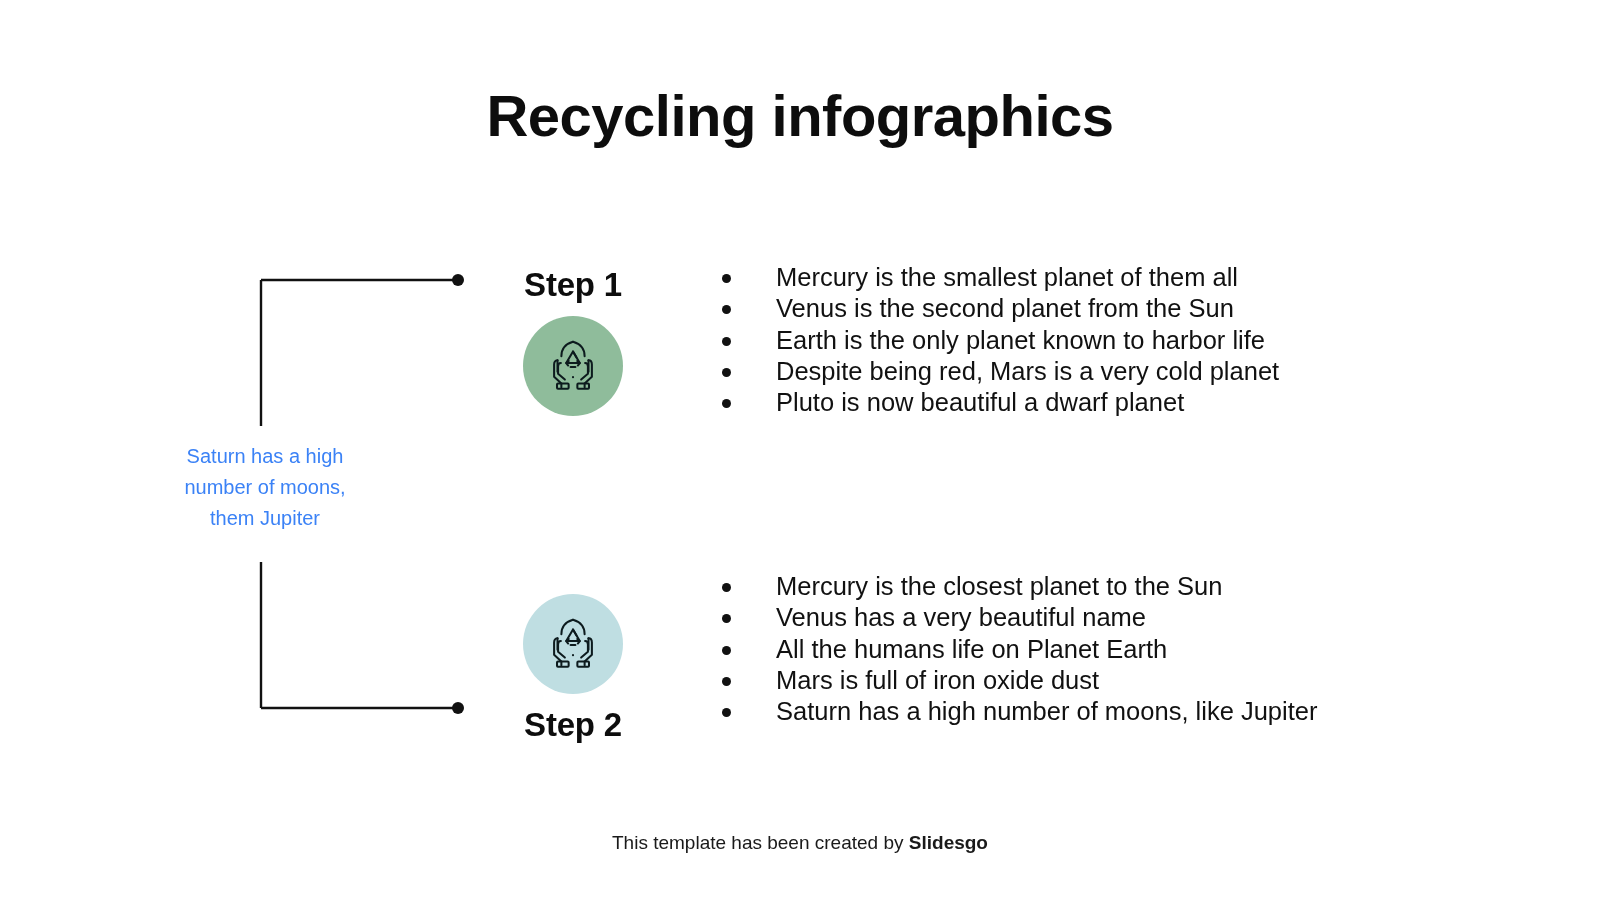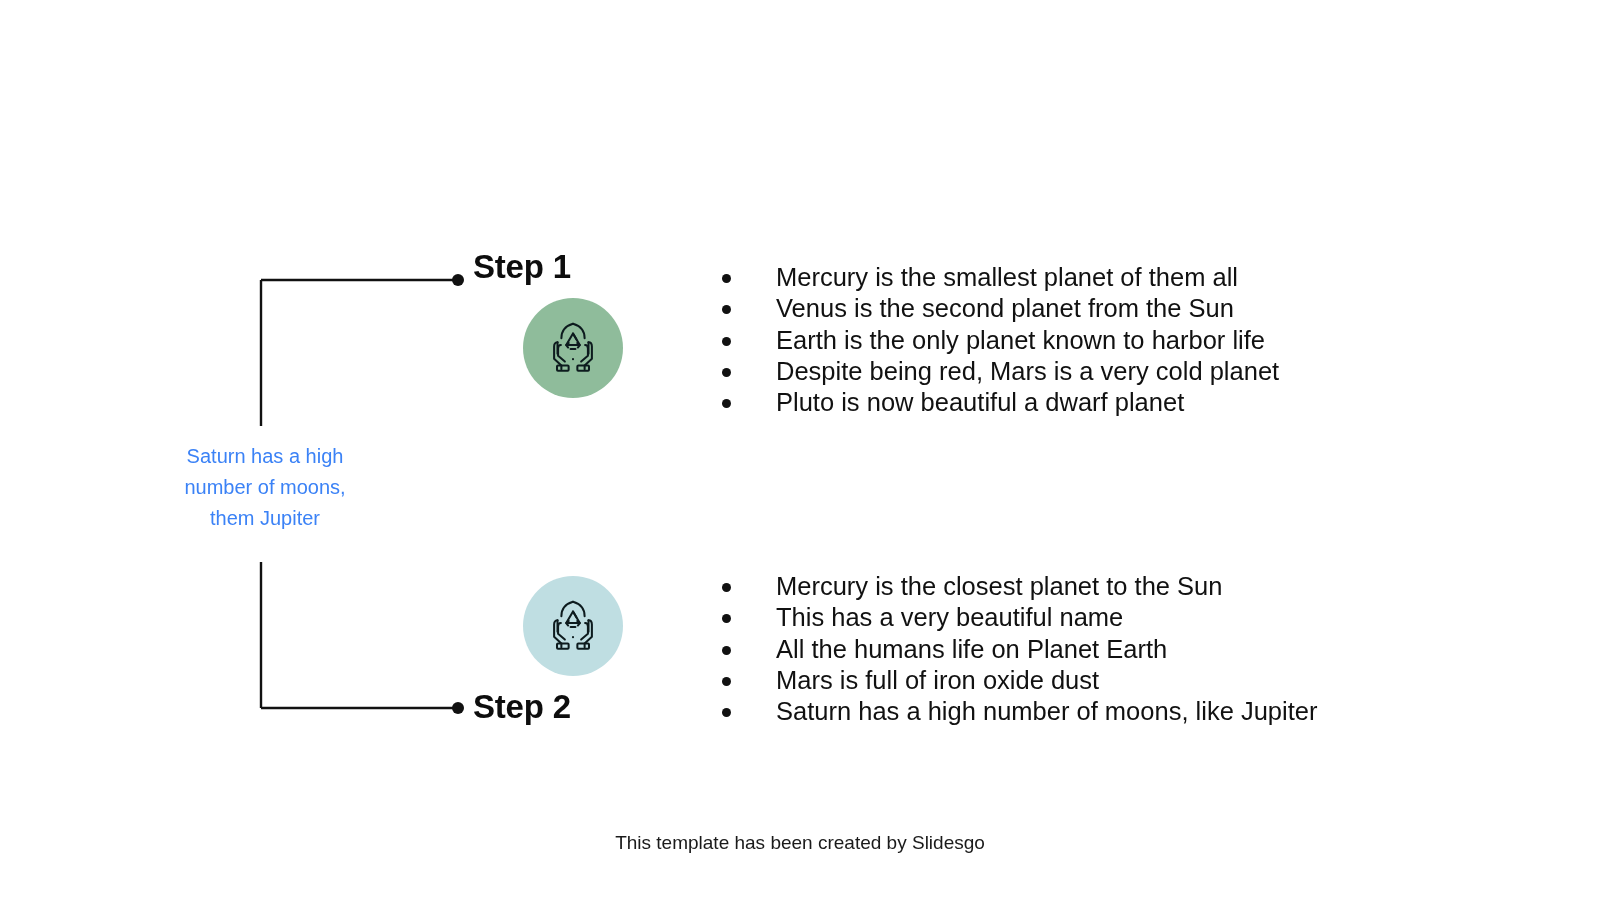--- a/index.html
+++ b/index.html
@@ -55,21 +55,22 @@
     font-size: 20px;
     line-height: 31px;
     color: #3b82f6;
   }
   .left-caption span { display: block; }
 
   
   .step-block {
     position: absolute;
     width: 200px;
-    text-align: left;
+    text-align: center;
+    margin-top: 18px;
   }
   .step-1 { left: 473px; top: 248px; }
   .step-2 { left: 473px; top: 576px; }
 
   .step-label {
     font-size: 33px;
     font-weight: 700;
     color: #0d0d0d;
     letter-spacing: -0.2px;
   }
@@ -120,27 +121,28 @@
   
   .footer {
     position: absolute;
     left: 0;
     top: 832px;
     width: 1600px;
     text-align: center;
     font-size: 19px;
     color: #1a1a1a;
   }
-  .footer b { font-weight: 400; text-align: center; }
+  .footer b { font-weight: 700; text-align: center; }
 </style>
 </head>
 <body style="background: rgb(255, 255, 255);">
 
 <div class="slide">
 
+  <div class="title">Recycling infographics</div>
 
   <div class="connector">
     <svg class="conn-svg" width="250" height="490" viewBox="0 0 250 490">
 
       <line x1="21" y1="30" x2="216" y2="30" stroke="#111111" stroke-width="2.4"></line>
 
       <line x1="21" y1="30" x2="21" y2="176" stroke="#111111" stroke-width="2.4"></line>
 
       <line x1="21" y1="312" x2="21" y2="458" stroke="#111111" stroke-width="2.4"></line>
 
@@ -206,21 +208,21 @@
 
   <ul class="bullets bullets-1" id="bullets-1">
       <li><span class="dot"></span><span>Mercury is the smallest planet of them all</span></li>
       <li><span class="dot"></span><span>Venus is the second planet from the Sun</span></li>
       <li><span class="dot"></span><span>Earth is the only planet known to harbor life</span></li>
       <li><span class="dot"></span><span>Despite being red, Mars is a very cold planet</span></li>
       <li><span class="dot"></span><span>Pluto is now beautiful a dwarf planet</span></li>
     </ul>
   <ul class="bullets bullets-2" id="bullets-2">
       <li><span class="dot"></span><span>Mercury is the closest planet to the Sun</span></li>
-      <li><span class="dot"></span><span>This has a very beautiful name</span></li>
+      <li><span class="dot"></span><span>Venus has a very beautiful name</span></li>
       <li><span class="dot"></span><span>All the humans life on Planet Earth</span></li>
       <li><span class="dot"></span><span>Mars is full of iron oxide dust</span></li>
       <li><span class="dot"></span><span>Saturn has a high number of moons, like Jupiter</span></li>
     </ul>
 
   <div class="footer">
     <span>This template has been created by </span><b>Slidesgo</b>
   </div>
 
 </div>

